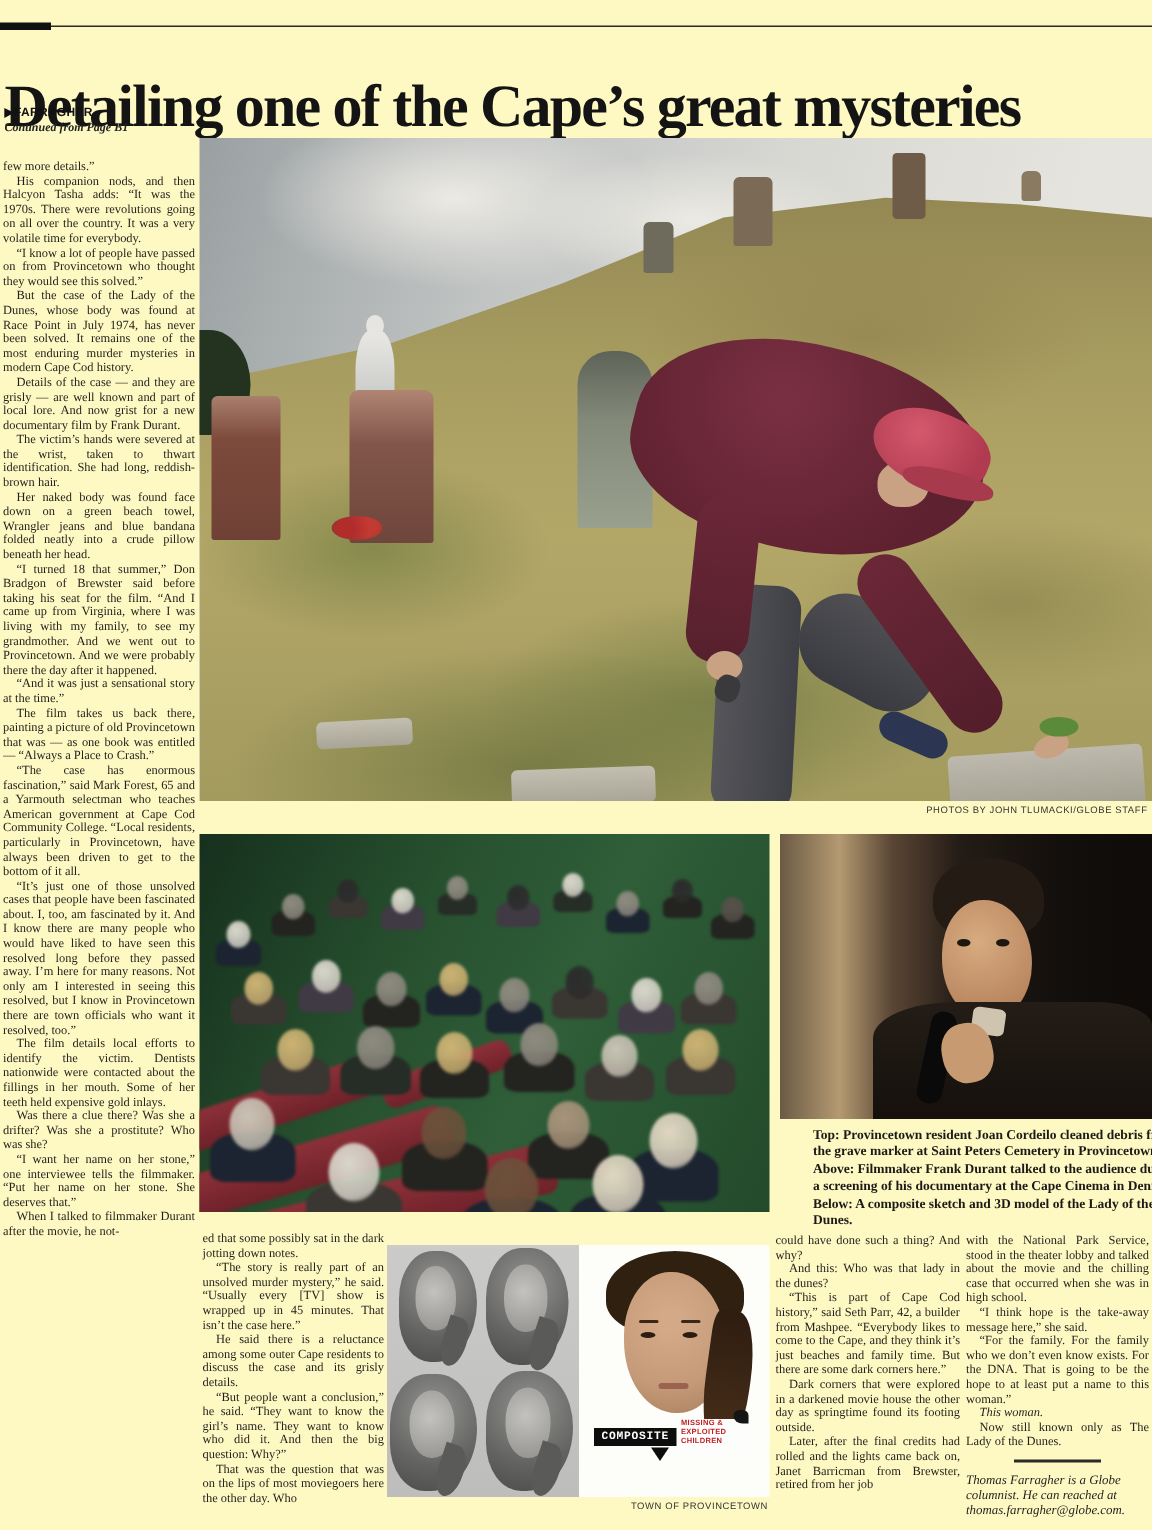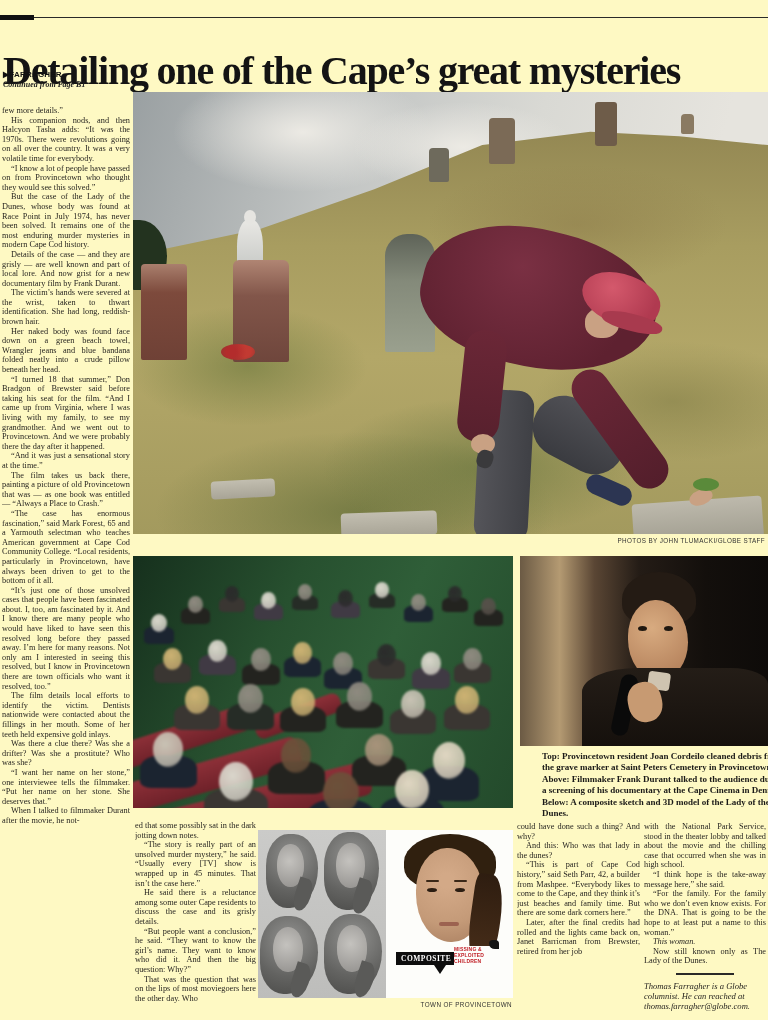--- a/index.html
+++ b/index.html
@@ -87,21 +87,21 @@
   .sk{position:absolute;}
   .sk .hair{position:absolute;inset:0;background:radial-gradient(circle at 50% 30%,#8a8a88 10%,#636361 60%,#4c4c4a 100%);border-radius:48% 52% 60% 45%;}
   .sk .face{position:absolute;left:22%;top:14%;width:52%;height:58%;background:radial-gradient(circle at 45% 40%,#c4c2be,#999794 85%);border-radius:48%;}
   .sk .tail{position:absolute;left:55%;top:60%;width:30%;height:45%;background:#5a5a58;border-radius:0 60% 60% 60%;transform:rotate(18deg);}
   .model-face{position:absolute;left:158px;top:18px;width:68px;height:94px;background:radial-gradient(circle at 45% 35%,#d3a987 10%,#c49a78 60%,#a97f60 100%);border-radius:46% 54% 48% 52%;}
   .model-hair{position:absolute;left:146px;top:4px;width:92px;height:56px;background:#30200f;border-radius:50% 50% 40% 40%;}
   .model-hair2{position:absolute;left:212px;top:44px;width:30px;height:96px;background:linear-gradient(180deg,#2e1d10,#4a2f1a);border-radius:20% 60% 60% 70%;transform:rotate(8deg);}
   .model-eye{position:absolute;width:10px;height:4px;background:#2b1d12;border-radius:50%;}
   .model-brow{position:absolute;width:13px;height:2px;background:#3a2717;border-radius:2px;}
   .model-mouth{position:absolute;left:181px;top:92px;width:20px;height:4px;background:#9c6250;border-radius:3px;}
-  .comp-label{position:absolute;left:138px;top:122px;background:#0d0d0d;color:#fff;font-family:Liberation Serif, serif;font-weight:700;font-size:7.5px;letter-spacing:.5px;padding:2px 5px;}
+  .comp-label{position:absolute;left:138px;top:122px;background:#0d0d0d;color:#fff;font-family:Liberation Mono, monospace;font-weight:700;font-size:7.5px;letter-spacing:.5px;padding:2px 5px;}
   .comp-tri{position:absolute;left:176px;top:135px;width:0;height:0;border-left:6px solid transparent;border-right:6px solid transparent;border-top:9px solid #0d0d0d;}
   .ncmec{position:absolute;left:196px;top:116px;width:46px;height:26px;background:#fdfdfb;}
   .ncmec .line{font-family:"Liberation Sans",sans-serif;font-weight:700;font-size:5px;line-height:6px;color:#c02027;letter-spacing:.2px;}
   .ncmec .fig{position:absolute;right:1px;top:-6px;width:10px;height:9px;background:#151515;border-radius:40% 40% 0 60%;}
   .credit-comp{left:300px;top:1001px;width:212px;text-align:right;}
 </style>
 </head>
 <body>
 
 <div class="page">
@@ -138,20 +138,21 @@
       <p class="para">ed that some possibly sat in the dark jotting down notes.</p>
       <p class="para">“The story is really part of an unsolved murder mystery,” he said. “Usually every [TV] show is wrapped up in 45 minutes. That isn’t the case here.”</p>
       <p class="para">He said there is a reluctance among some outer Cape residents to discuss the case and its grisly details.</p>
       <p class="para">“But people want a conclusion,” he said. “They want to know the girl’s name. They want to know who did it. And then the big question: Why?”</p>
       <p class="para">That was the question that was on the lips of most moviegoers here the other day. Who</p>
     </div>
   <div class="col col4">
       <p class="para">could have done such a thing? And why?</p>
       <p class="para">And this: Who was that lady in the dunes?</p>
       <p class="para">“This is part of Cape Cod history,” said Seth Parr, 42, a builder from Mashpee. “Everybody likes to come to the Cape, and they think it’s just beaches and family time. But there are some dark corners here.”</p>
+      <p class="para">Dark corners that were explored in a darkened movie house the other day as springtime found its footing outside.</p>
       <p class="para">Later, after the final credits had rolled and the lights came back on, Janet Barricman from Brewster, retired from her job</p>
     </div>
   <div class="col col5">
     <div>
         <p class="para">with the National Park Service, stood in the theater lobby and talked about the movie and the chilling case that occurred when she was in high school.</p>
         <p class="para">“I think hope is the take-away message here,” she said.</p>
         <p class="para">“For the family. For the family who we don’t even know exists. For the DNA. That is going to be the hope to at least put a name to this woman.”</p>
         <p class="para italic">This woman.</p>
         <p class="para">Now still known only as The Lady of the Dunes.</p>
       </div>

